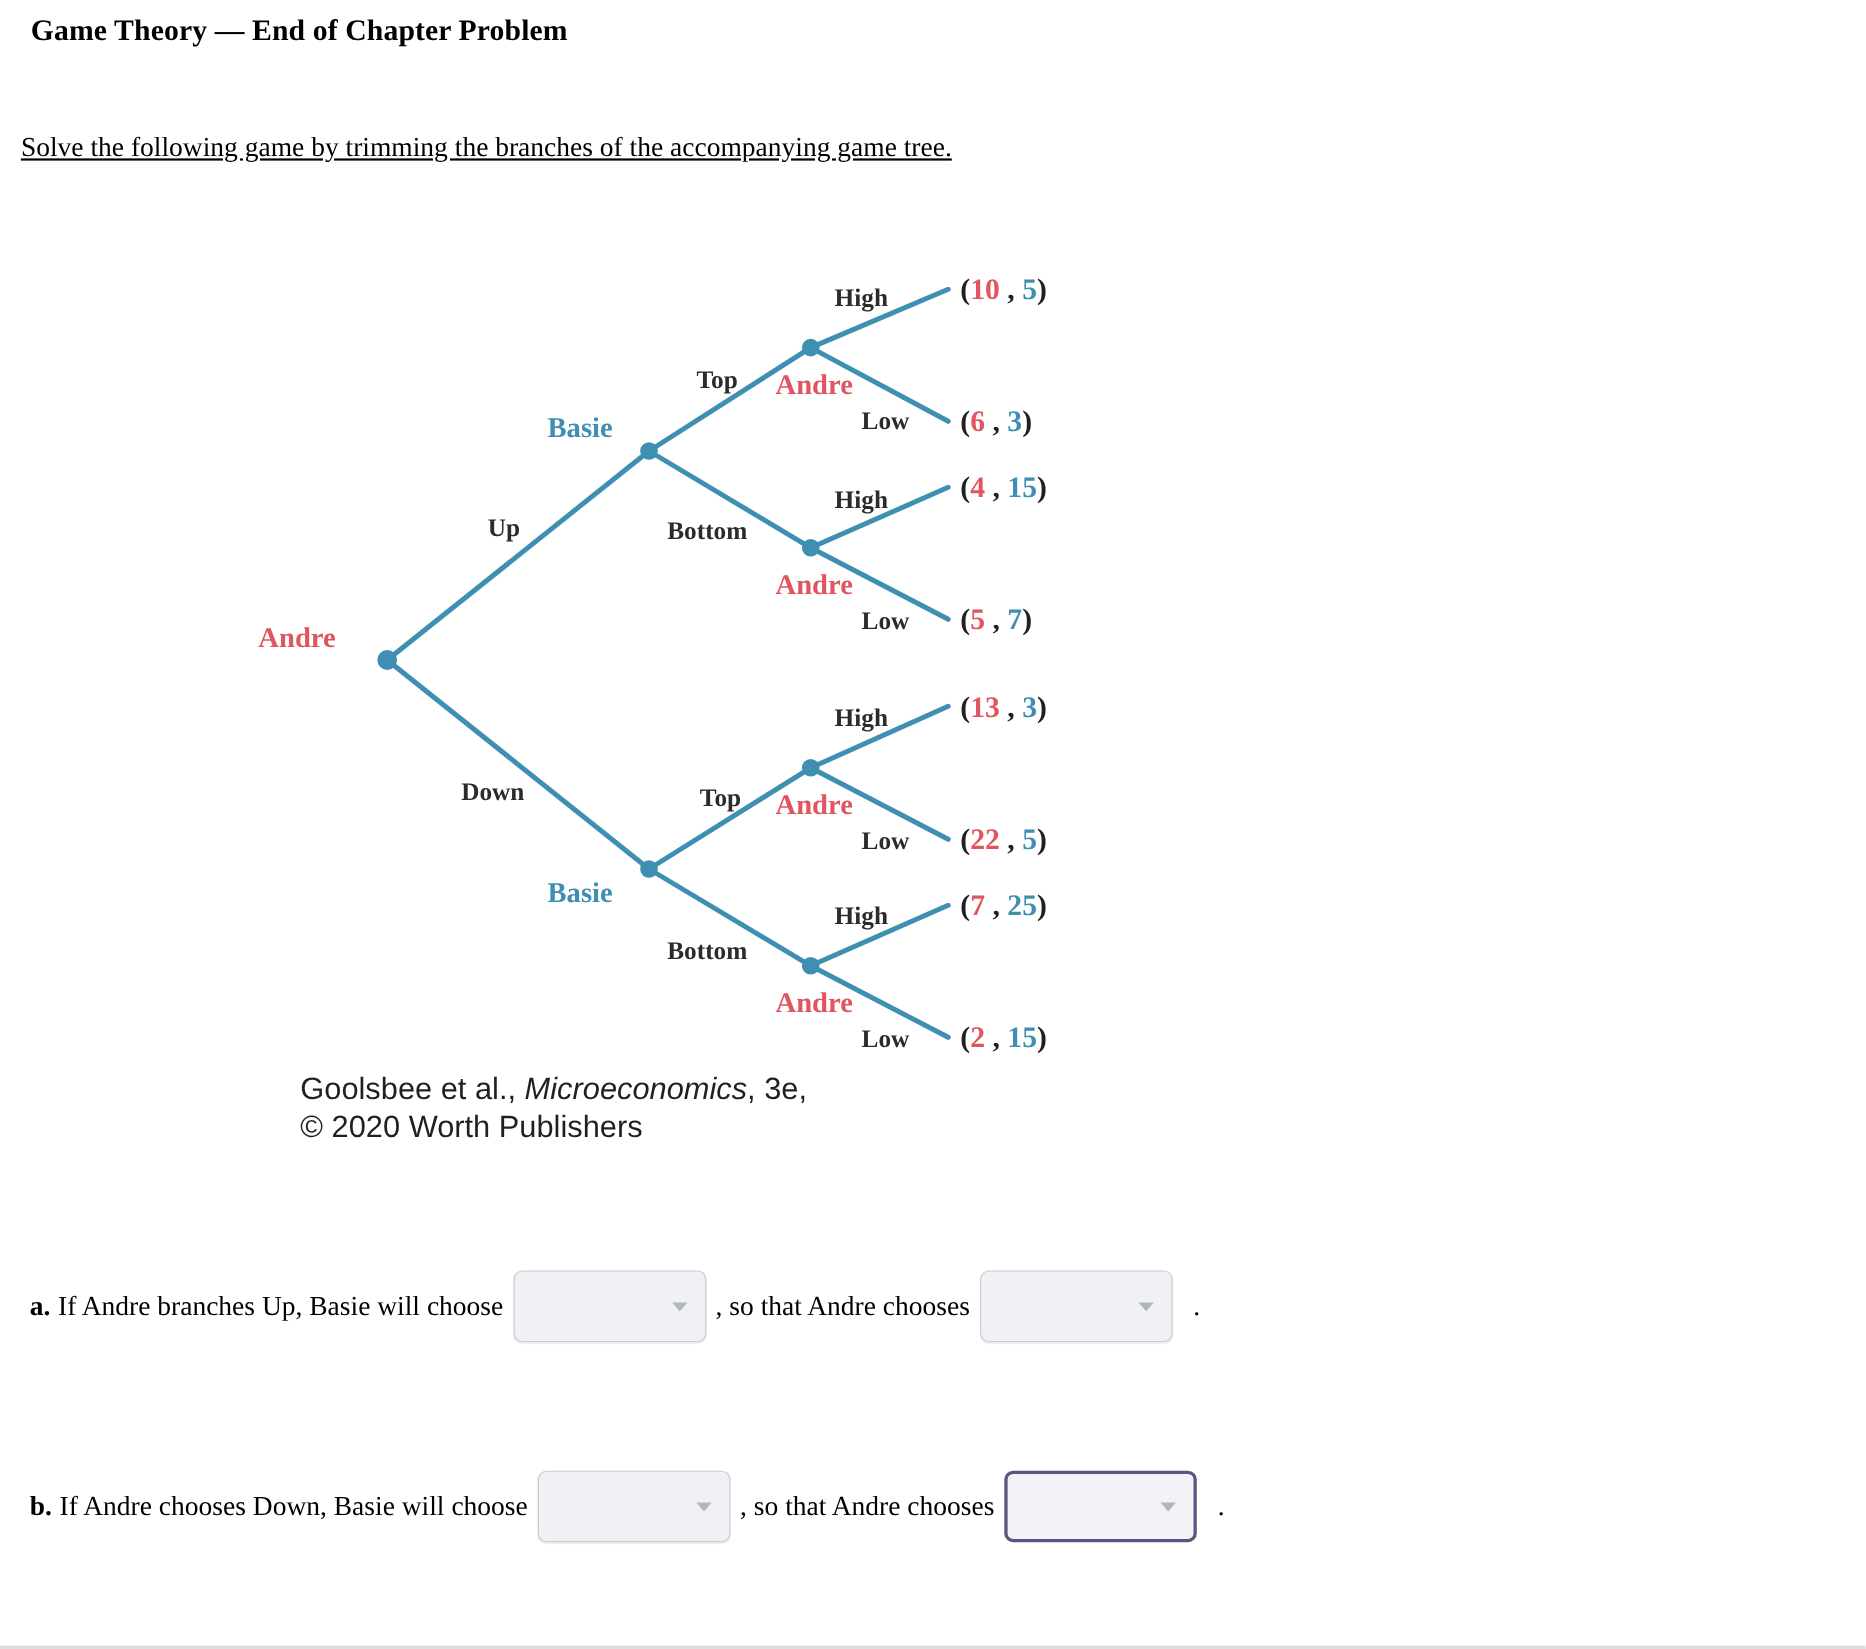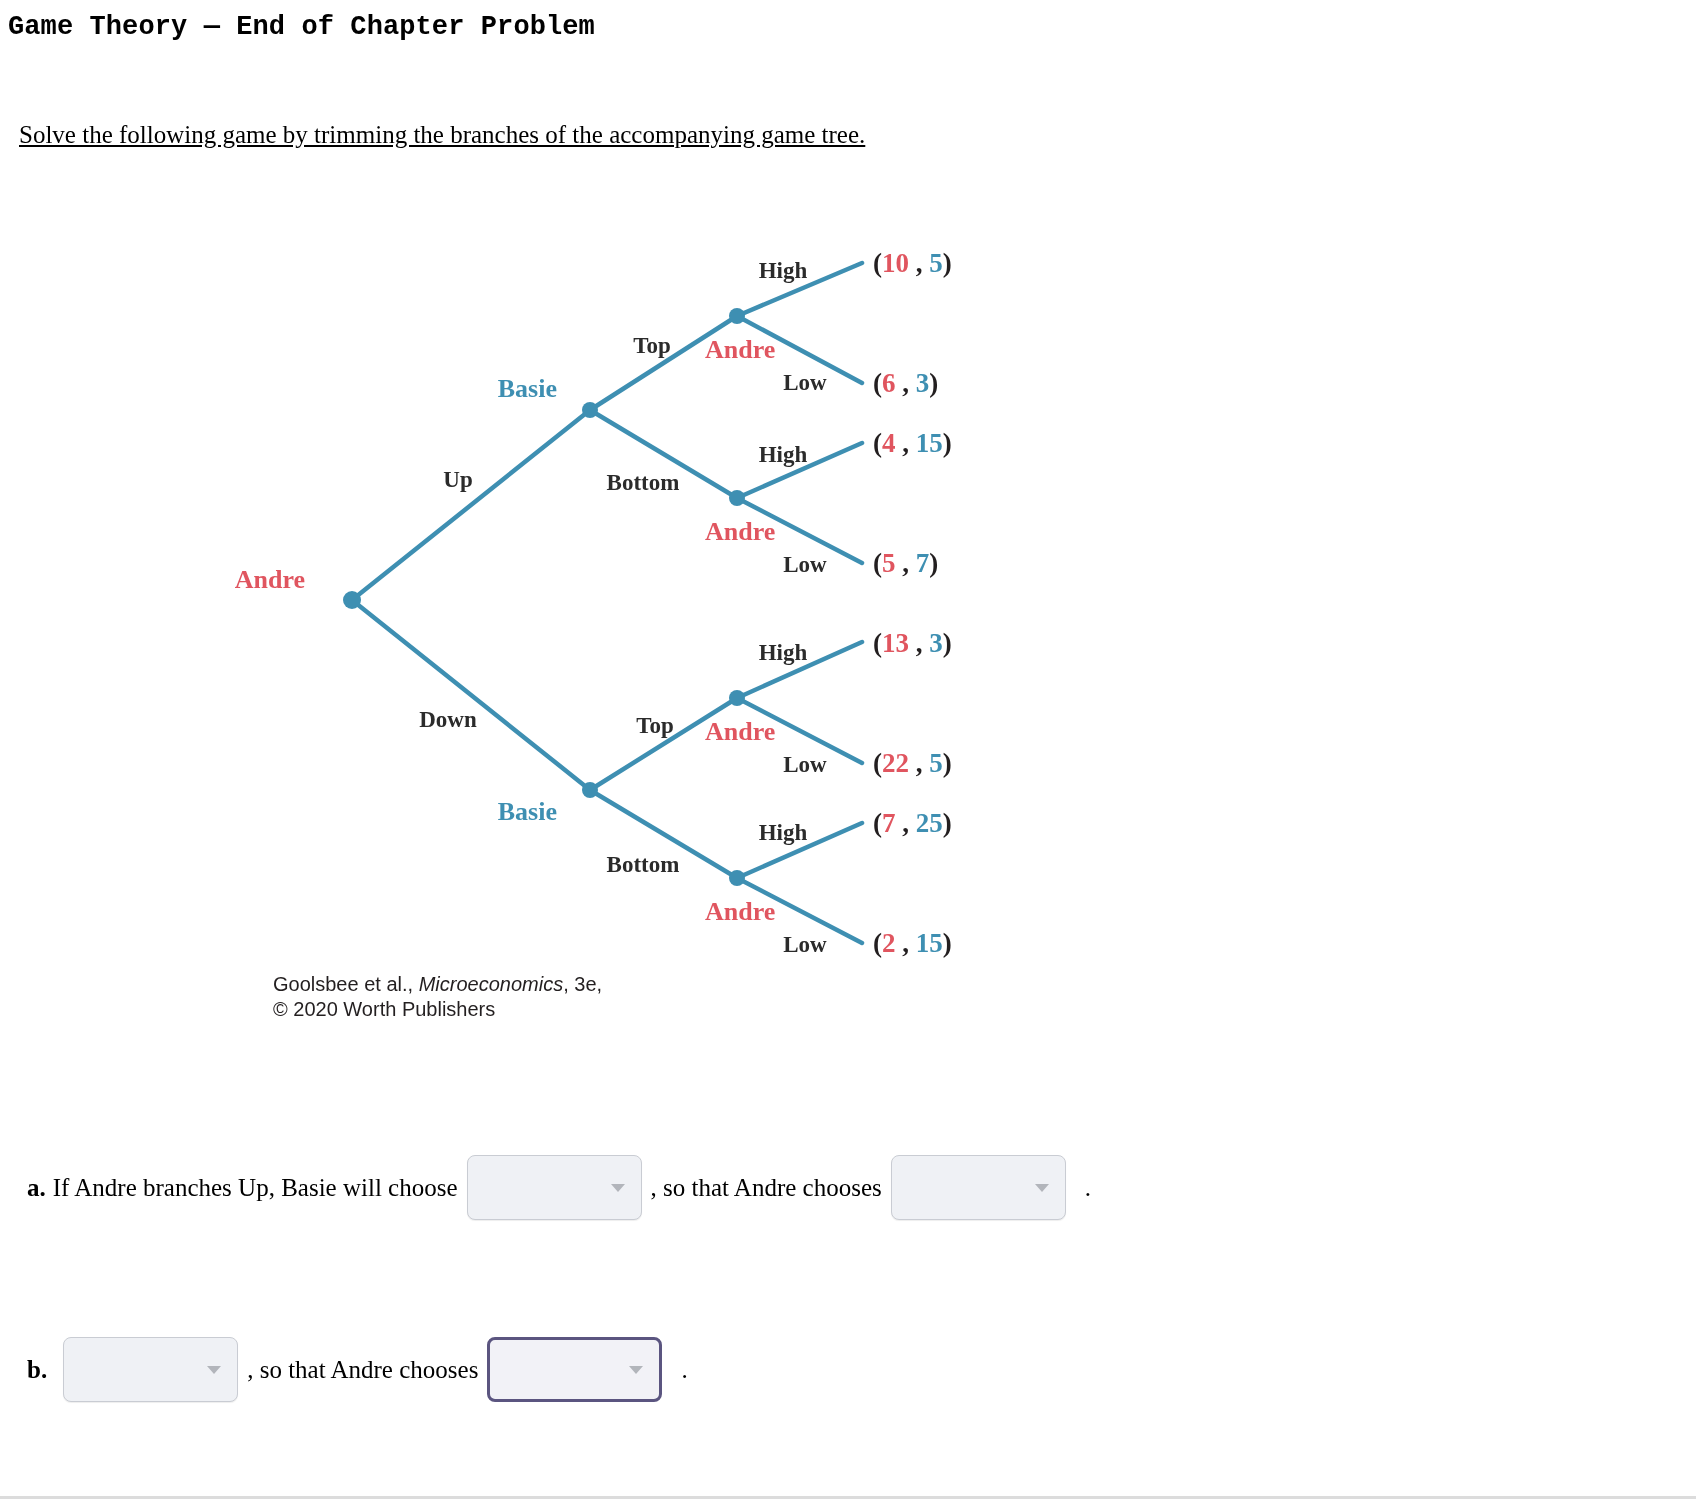--- a/index.html
+++ b/index.html
@@ -12,27 +12,26 @@
     height: 1499px;
     font-family: "Liberation Serif", "DejaVu Serif", serif;
     color: #000000;
     position: relative;
     overflow: hidden;
   }
 
   
   .page-title {
     position: absolute;
-    left: 8px;
+    left: 28px;
     top: 12px;
     font-size: 27px;
     font-weight: bold;
     letter-spacing: 0.1px;
     white-space: nowrap;
-    font-family: Liberation Mono, monospace;
   }
   .prompt-text {
     position: absolute;
     left: 19px;
     top: 121px;
     font-size: 25px;
     white-space: nowrap;
     text-decoration: underline;
   }
 
@@ -68,21 +67,21 @@
   .payoff-paren { fill: #231f20; }
   .payoff-a { fill: #e0555f; }
   .payoff-b { fill: #3e8fb2; }
 
   
   .attribution {
     position: absolute;
     left: 273px;
     top: 972px;
     font-family: "Liberation Sans", "DejaVu Sans", sans-serif;
-    font-size: 20px;
+    font-size: 28px;
     color: #231f20;
     line-height: 1.26;
   }
   .attribution em {
     font-style: italic;
   }
 
   
   .answer-row {
     position: absolute;
@@ -281,20 +280,21 @@
   <span class="answer-seg mid">, so that Andre chooses</span>
   <span class="dropdown">
     <span class="value"></span>
     <span class="caret"></span>
   </span>
   <span class="period">.</span>
 </div>
 
 <div class="answer-row" id="answer-b">
   <span class="answer-letter">b.</span>
+  <span class="answer-seg">If Andre chooses Down, Basie will choose</span>
   <span class="dropdown">
     <span class="value"></span>
     <span class="caret"></span>
   </span>
   <span class="answer-seg mid">, so that Andre chooses</span>
   <span class="dropdown focused">
     <span class="value"></span>
     <span class="caret"></span>
   </span>
   <span class="period">.</span>

